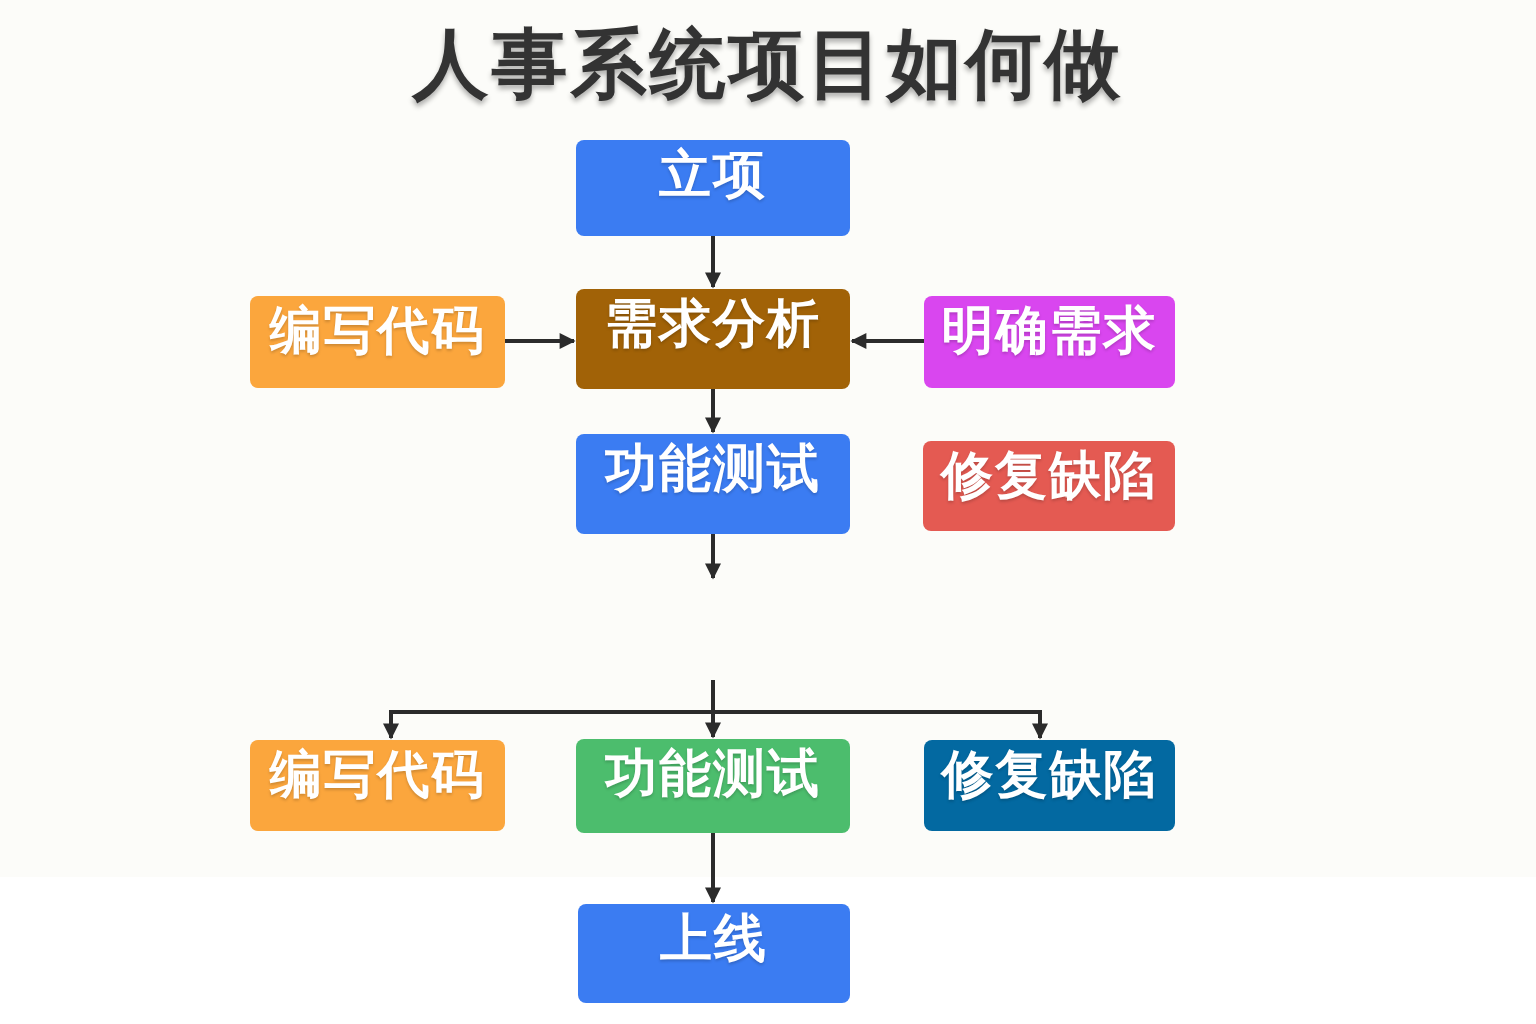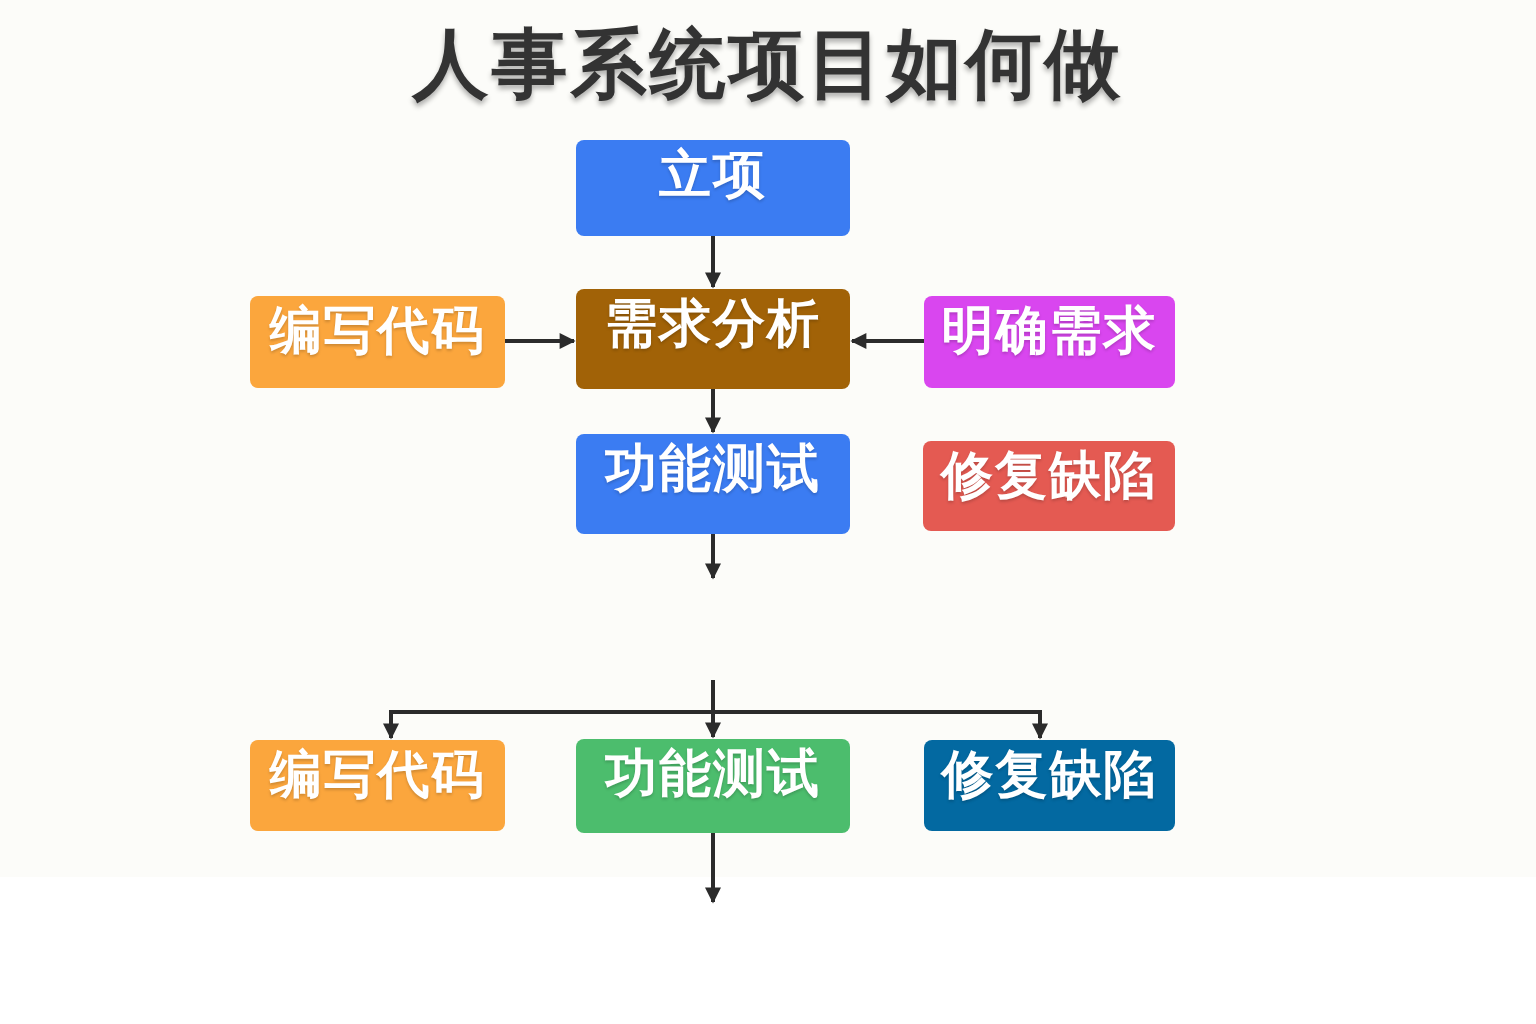--- a/index.html
+++ b/index.html
@@ -119,14 +119,17 @@
   </div>
 
   <div class="node n-write-code" style="background-color: rgb(251, 166, 61);">
     <span>编写代码</span>
   </div>
 
   <div class="node n-fix-defects" style="background-color: #0369a1;">
     <span>修复缺陷</span>
   </div>
 
+  <div class="node n-go-live" style="background-color: rgb(59, 124, 242);">
+    <span>上线</span>
+  </div>
 
 </div>
 
 </body></html>

